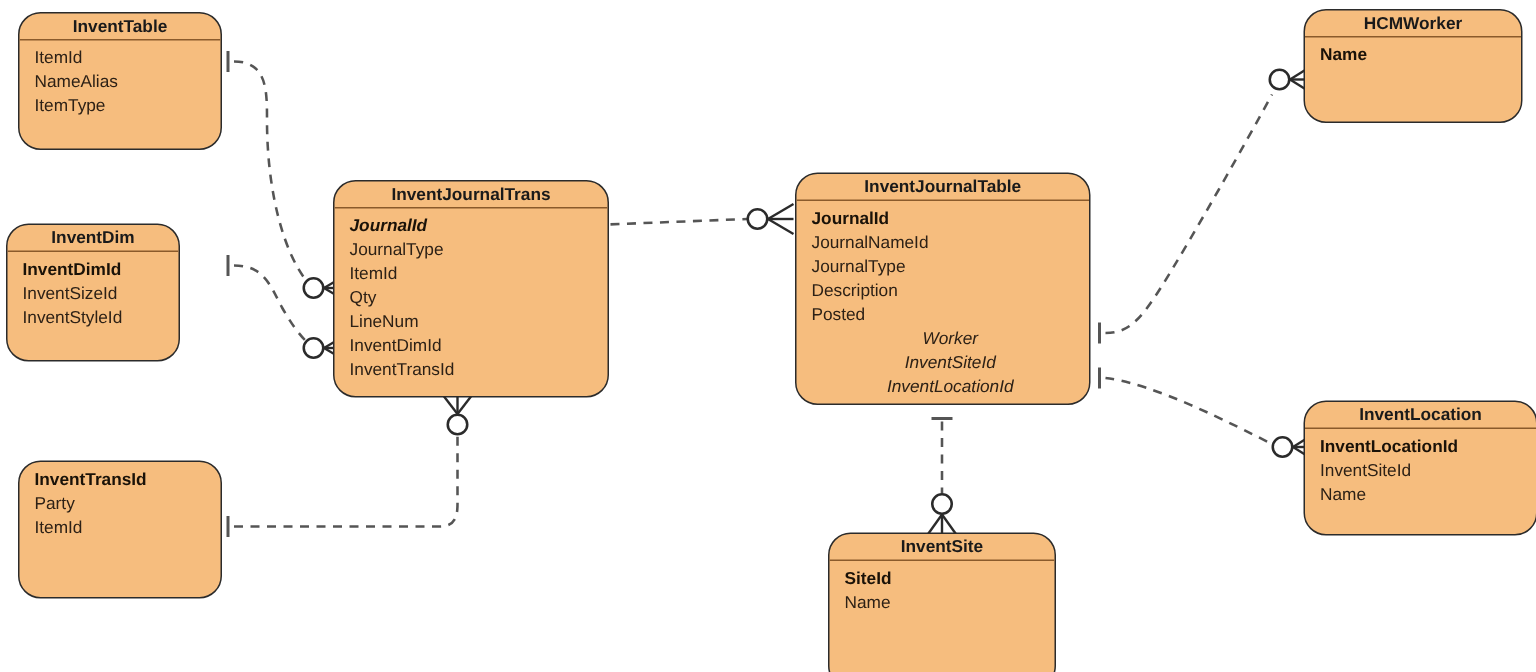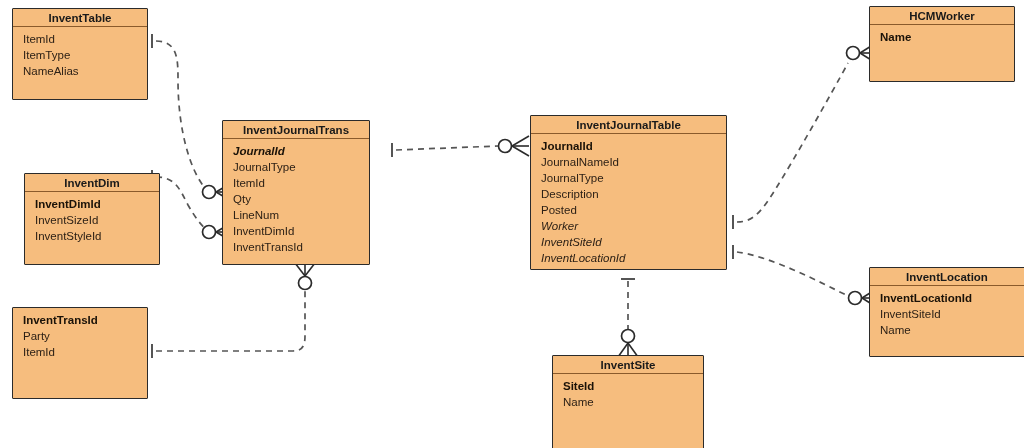--- a/index.html
+++ b/index.html
@@ -21,21 +21,21 @@
     top: 0;
     width: 1024px;
     height: 448px;
     pointer-events: none;
   }
   .entity {
     position: absolute;
     box-sizing: border-box;
     background: #f6bd7e;
     border: 1.6px solid #2b2b2b;
-    border-radius: 1px;
+    border-radius: 15px;
     overflow: hidden;
     z-index: 2;
   }
   .entity-header {
     height: 18px;
     line-height: 18px;
     text-align: center;
     font-size: 11.5px;
     font-weight: bold;
     color: #1a1a1a;
@@ -52,20 +52,21 @@
     color: #2d2116;
     white-space: nowrap;
   }
   .attr.pk {
     font-weight: bold;
     color: #1a1208;
   }
   .attr.fk {
     font-style: italic;
     color: #2d2116;
+    text-align: center;
   }
   .attr.pkfk {
     font-weight: bold;
     font-style: italic;
     color: #1a1208;
   }
 </style>
 </head>
 <body>
 
@@ -154,40 +155,40 @@
         <line x1="628" y1="343" x2="638" y2="357"></line>
       </g>
     </g>
   </svg>
 
   <div id="entities">
       <div class="entity" style="left: 12px; top: 8px; width: 136px; height: 92px;">
         <div class="entity-header">InventTable</div>
         <div class="entity-body">
           <div class="attr">ItemId</div>
+          <div class="attr">NameAlias</div>
           <div class="attr">ItemType</div>
-          <div class="attr">NameAlias</div>
-        </div>
-      </div>
-      <div class="entity" style="left: 24px; top: 149px; width: 136px; height: 92px; margin-top: 24px;">
+        </div>
+      </div>
+      <div class="entity" style="left: 4px; top: 149px; width: 116px; height: 92px;">
         <div class="entity-header">InventDim</div>
         <div class="entity-body">
           <div class="attr pk">InventDimId</div>
           <div class="attr">InventSizeId</div>
           <div class="attr">InventStyleId</div>
         </div>
       </div>
       <div class="entity" style="left: 12px; top: 307px; width: 136px; height: 92px;">
         <div class="entity-body">
           <div class="attr pk">InventTransId</div>
           <div class="attr">Party</div>
           <div class="attr">ItemId</div>
         </div>
       </div>
-      <div class="entity" style="left: 222px; top: 120px; width: 148px; height: 145px;">
+      <div class="entity" style="left: 222px; top: 120px; width: 184px; height: 145px;">
         <div class="entity-header">InventJournalTrans</div>
         <div class="entity-body">
           <div class="attr pkfk">JournalId</div>
           <div class="attr">JournalType</div>
           <div class="attr">ItemId</div>
           <div class="attr">Qty</div>
           <div class="attr">LineNum</div>
           <div class="attr">InventDimId</div>
           <div class="attr">InventTransId</div>
         </div>

